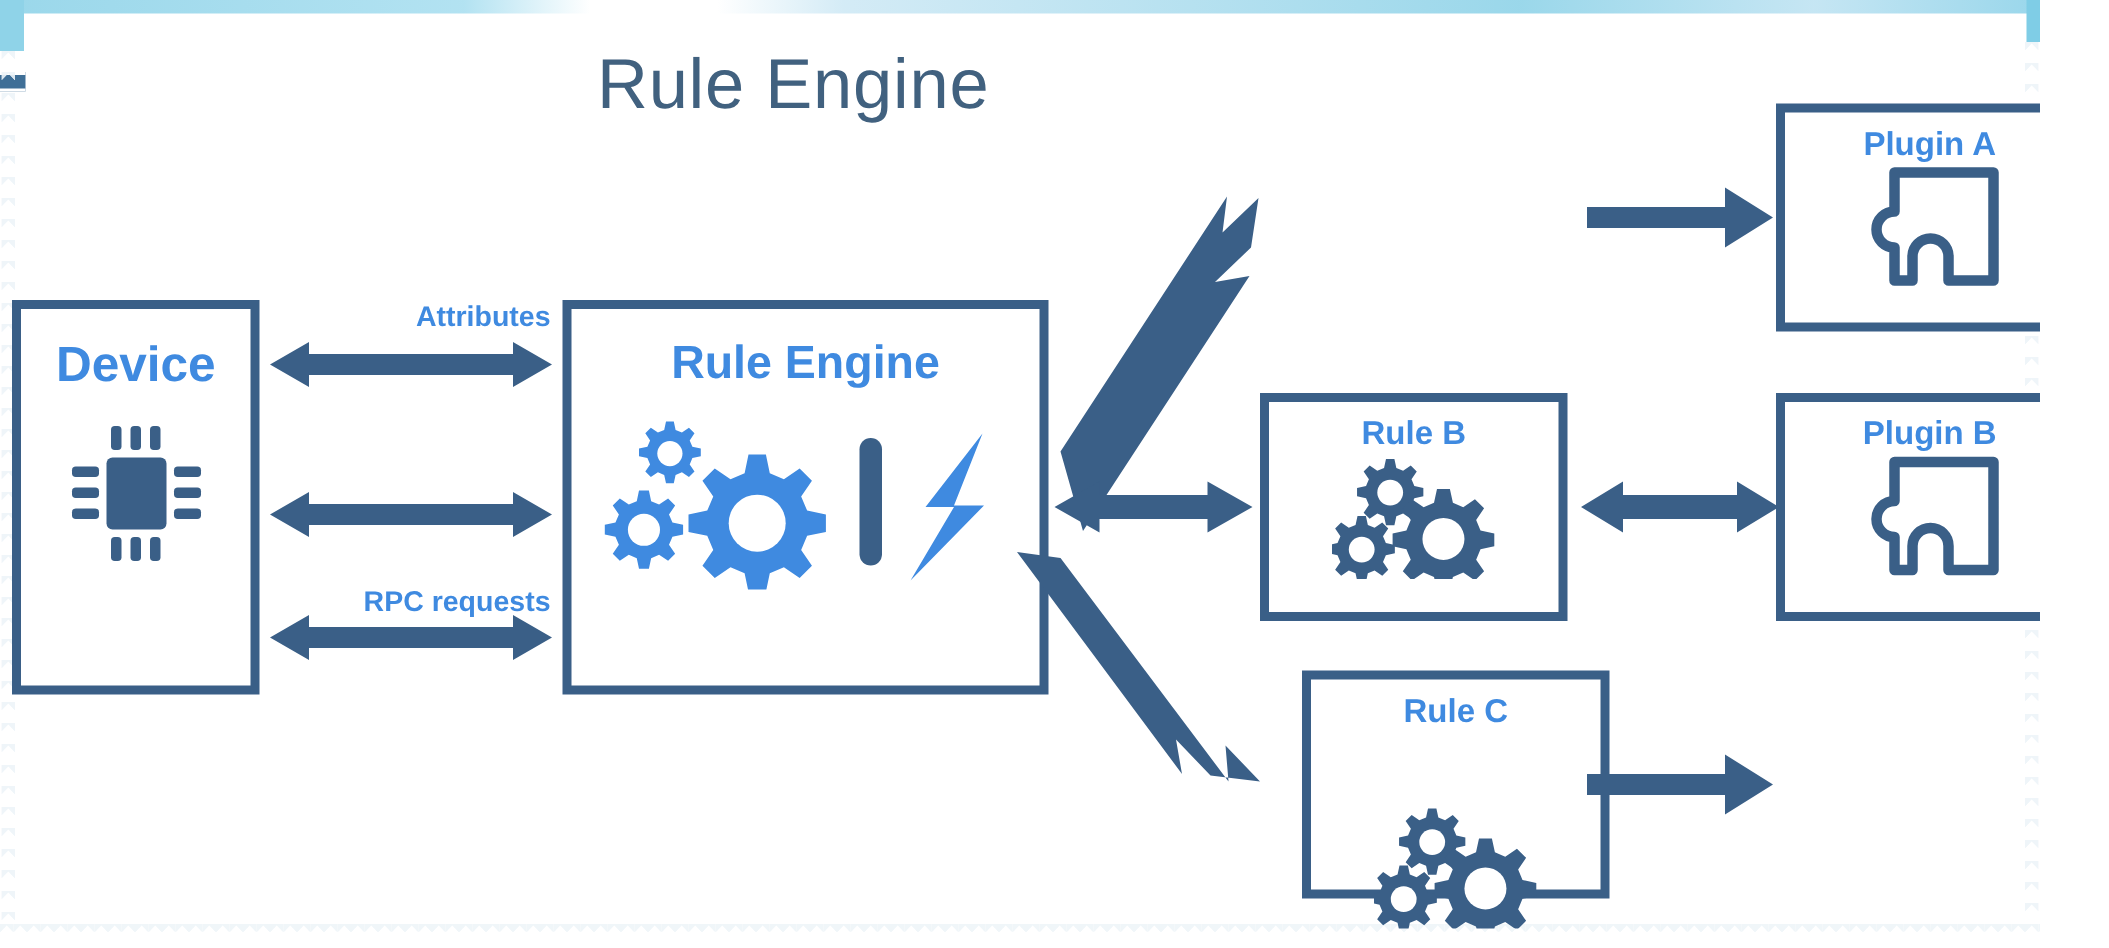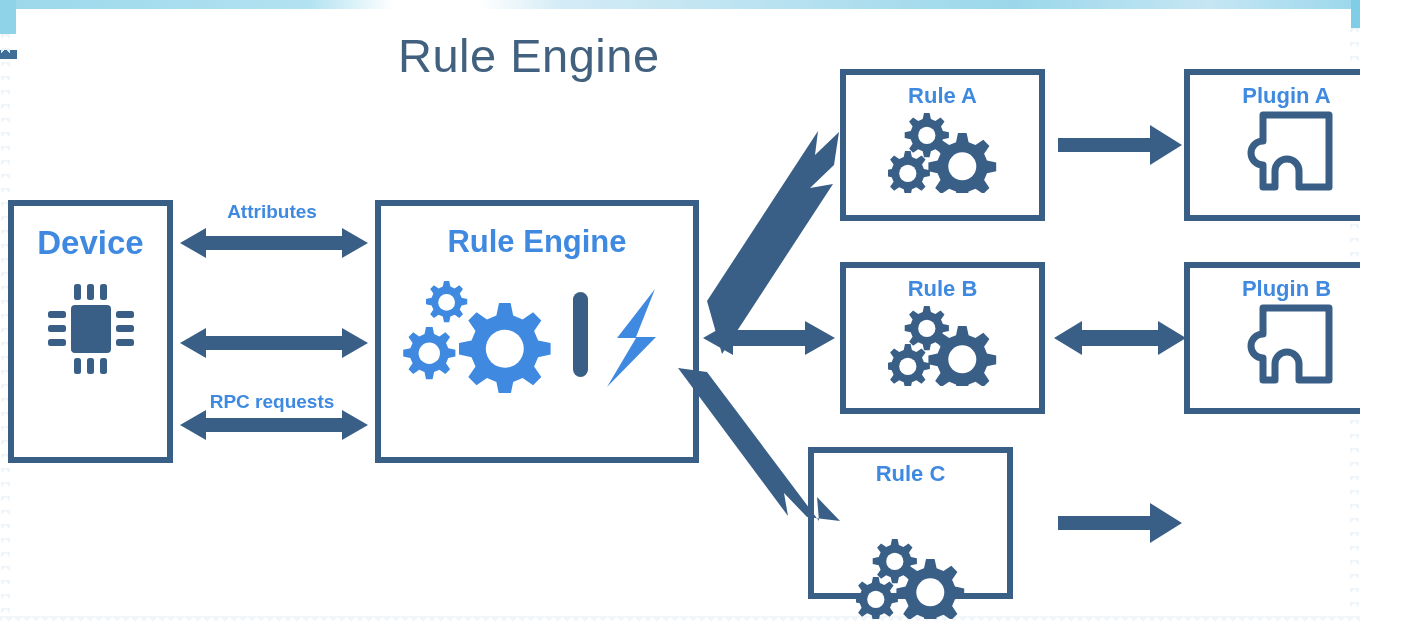--- a/index.html
+++ b/index.html
@@ -134,41 +134,41 @@
 
   
   .rule-box {
     width: 205px; height: 152px;
     padding-top: 9px;
   }
   .rule-box .node-label { font-size: 22px; }
   .rule-box .node-icon { margin-top: 4px; }
   #rule-a-box { left: 840px; top: 69px; }
   #rule-b-box { left: 840px; top: 262px; }
-  #rule-c-box { left: 808px; top: 447px; gap: 48px; }
+  #rule-c-box { left: 868px; top: 447px; gap: 48px; }
 
   
   .plugin-box {
     width: 205px; height: 152px;
     padding-top: 9px;
   }
   .plugin-box .node-label { font-size: 22px; }
   .plugin-box .node-icon { margin-top: 2px; }
   #plugin-a-box { left: 1184px; top: 69px; }
   #plugin-b-box { left: 1184px; top: 262px; }
   #plugin-c-box { left: 1184px; top: 447px; }
 
   
   .conn-label {
     position: absolute;
     color: #3f8ae0;
     font-weight: bold;
     font-size: 19px;
     line-height: 1.08;
-    text-align: center;
+    text-align: right;
     white-space: pre-line;
     width: 190px;
   }
   #label-attributes   { left: 177px; top: 202px; }
   #label-timeseries   { left: 177px; top: 277px; }
   #label-rpc          { left: 177px; top: 392px; }
 
   
   #arrows {
     position: absolute;
@@ -234,68 +234,53 @@
           <circle cx="102.8" cy="73.8" r="19" fill="#ffffff"></circle>
 
           <path d="M253 14 L215 63 h19 L205 112 l49-50 h-20 z"></path>
         </g>
 
         <rect x="171" y="17" width="15" height="85" rx="7.5" fill="#3a5f87"></rect>
       </svg>
     </div>
   </div>
 
-  <div class="node rule-box" id="rule-a-box">
-    <div class="node-label">Rule A</div>
+
+  <div class="node rule-box" id="rule-b-box">
+    <div class="node-label">Rule B</div>
     <div class="node-icon">
       <svg width="110" height="82" viewBox="0 0 110 82" aria-hidden="true">
         <g fill="#3a5f87">
           <path d="M36 2 l5.6 0 1.3 6 4.5 1.9 5.1-3.5 4 4 -3.5 5.1 1.9 4.5 6 1.3 0 5.6 -6 1.3 -1.9 4.5 3.5 5.1 -4 4 -5.1-3.5 -4.5 1.9 -1.3 6 -5.6 0 -1.3-6 -4.5-1.9 -5.1 3.5 -4-4 3.5-5.1 -1.9-4.5 -6-1.3 0-5.6 6-1.3 1.9-4.5 -3.5-5.1 4-4 5.1 3.5 4.5-1.9z"></path>
           <circle cx="38.8" cy="24.4" r="8.6" fill="#ffffff"></circle>
           <path d="M17 40 l5.6 0 1.3 6 4.5 1.9 5.1-3.5 4 4 -3.5 5.1 1.9 4.5 6 1.3 0 5.6 -6 1.3 -1.9 4.5 3.5 5.1 -4 4 -5.1-3.5 -4.5 1.9 -1.3 6 -5.6 0 -1.3-6 -4.5-1.9 -5.1 3.5 -4-4 3.5-5.1 -1.9-4.5 -6-1.3 0-5.6 6-1.3 1.9-4.5 -3.5-5.1 4-4 5.1 3.5 4.5-1.9z"></path>
           <circle cx="19.8" cy="62.4" r="8.6" fill="#ffffff"></circle>
           <path d="M70 22 l8.6 0 2 9.2 6.9 2.9 7.8-5.3 6.1 6.1 -5.3 7.8 2.9 6.9 9.2 2 0 8.6 -9.2 2 -2.9 6.9 5.3 7.8 -6.1 6.1 -7.8-5.3 -6.9 2.9 -2 9.2 -8.6 0 -2-9.2 -6.9-2.9 -7.8 5.3 -6.1-6.1 5.3-7.8 -2.9-6.9 -9.2-2 0-8.6 9.2-2 2.9-6.9 -5.3-7.8 6.1-6.1 7.8 5.3 6.9-2.9z"></path>
           <circle cx="74.3" cy="55.3" r="14" fill="#ffffff"></circle>
         </g>
       </svg>
     </div>
   </div>
 
-  <div class="node rule-box" id="rule-b-box">
-    <div class="node-label">Rule B</div>
+  <div class="node rule-box" id="rule-c-box">
+    <div class="node-label">Rule C</div>
     <div class="node-icon">
       <svg width="110" height="82" viewBox="0 0 110 82" aria-hidden="true">
         <g fill="#3a5f87">
           <path d="M36 2 l5.6 0 1.3 6 4.5 1.9 5.1-3.5 4 4 -3.5 5.1 1.9 4.5 6 1.3 0 5.6 -6 1.3 -1.9 4.5 3.5 5.1 -4 4 -5.1-3.5 -4.5 1.9 -1.3 6 -5.6 0 -1.3-6 -4.5-1.9 -5.1 3.5 -4-4 3.5-5.1 -1.9-4.5 -6-1.3 0-5.6 6-1.3 1.9-4.5 -3.5-5.1 4-4 5.1 3.5 4.5-1.9z"></path>
           <circle cx="38.8" cy="24.4" r="8.6" fill="#ffffff"></circle>
           <path d="M17 40 l5.6 0 1.3 6 4.5 1.9 5.1-3.5 4 4 -3.5 5.1 1.9 4.5 6 1.3 0 5.6 -6 1.3 -1.9 4.5 3.5 5.1 -4 4 -5.1-3.5 -4.5 1.9 -1.3 6 -5.6 0 -1.3-6 -4.5-1.9 -5.1 3.5 -4-4 3.5-5.1 -1.9-4.5 -6-1.3 0-5.6 6-1.3 1.9-4.5 -3.5-5.1 4-4 5.1 3.5 4.5-1.9z"></path>
           <circle cx="19.8" cy="62.4" r="8.6" fill="#ffffff"></circle>
           <path d="M70 22 l8.6 0 2 9.2 6.9 2.9 7.8-5.3 6.1 6.1 -5.3 7.8 2.9 6.9 9.2 2 0 8.6 -9.2 2 -2.9 6.9 5.3 7.8 -6.1 6.1 -7.8-5.3 -6.9 2.9 -2 9.2 -8.6 0 -2-9.2 -6.9-2.9 -7.8 5.3 -6.1-6.1 5.3-7.8 -2.9-6.9 -9.2-2 0-8.6 9.2-2 2.9-6.9 -5.3-7.8 6.1-6.1 7.8 5.3 6.9-2.9z"></path>
           <circle cx="74.3" cy="55.3" r="14" fill="#ffffff"></circle>
         </g>
       </svg>
     </div>
   </div>
 
-  <div class="node rule-box" id="rule-c-box">
-    <div class="node-label">Rule C</div>
-    <div class="node-icon">
-      <svg width="110" height="82" viewBox="0 0 110 82" aria-hidden="true">
-        <g fill="#3a5f87">
-          <path d="M36 2 l5.6 0 1.3 6 4.5 1.9 5.1-3.5 4 4 -3.5 5.1 1.9 4.5 6 1.3 0 5.6 -6 1.3 -1.9 4.5 3.5 5.1 -4 4 -5.1-3.5 -4.5 1.9 -1.3 6 -5.6 0 -1.3-6 -4.5-1.9 -5.1 3.5 -4-4 3.5-5.1 -1.9-4.5 -6-1.3 0-5.6 6-1.3 1.9-4.5 -3.5-5.1 4-4 5.1 3.5 4.5-1.9z"></path>
-          <circle cx="38.8" cy="24.4" r="8.6" fill="#ffffff"></circle>
-          <path d="M17 40 l5.6 0 1.3 6 4.5 1.9 5.1-3.5 4 4 -3.5 5.1 1.9 4.5 6 1.3 0 5.6 -6 1.3 -1.9 4.5 3.5 5.1 -4 4 -5.1-3.5 -4.5 1.9 -1.3 6 -5.6 0 -1.3-6 -4.5-1.9 -5.1 3.5 -4-4 3.5-5.1 -1.9-4.5 -6-1.3 0-5.6 6-1.3 1.9-4.5 -3.5-5.1 4-4 5.1 3.5 4.5-1.9z"></path>
-          <circle cx="19.8" cy="62.4" r="8.6" fill="#ffffff"></circle>
-          <path d="M70 22 l8.6 0 2 9.2 6.9 2.9 7.8-5.3 6.1 6.1 -5.3 7.8 2.9 6.9 9.2 2 0 8.6 -9.2 2 -2.9 6.9 5.3 7.8 -6.1 6.1 -7.8-5.3 -6.9 2.9 -2 9.2 -8.6 0 -2-9.2 -6.9-2.9 -7.8 5.3 -6.1-6.1 5.3-7.8 -2.9-6.9 -9.2-2 0-8.6 9.2-2 2.9-6.9 -5.3-7.8 6.1-6.1 7.8 5.3 6.9-2.9z"></path>
-          <circle cx="74.3" cy="55.3" r="14" fill="#ffffff"></circle>
-        </g>
-      </svg>
-    </div>
-  </div>
-
   <div class="node plugin-box" id="plugin-a-box">
     <div class="node-label">Plugin A</div>
     <div class="node-icon">
       <svg width="100" height="86" viewBox="0 0 100 86" aria-hidden="true">
         <path d="M26 6 H92 V78 H62 a0 0 0 0 1 0 0 V62 a12 12 0 0 0 -24 0 V78 H26 V56 a12 12 0 0 1 0 -24 Z" fill="none" stroke="#3a5f87" stroke-width="7" stroke-linejoin="round" stroke-linecap="round"></path>
       </svg>
     </div>
   </div>
 
   <div class="node plugin-box" id="plugin-b-box">

